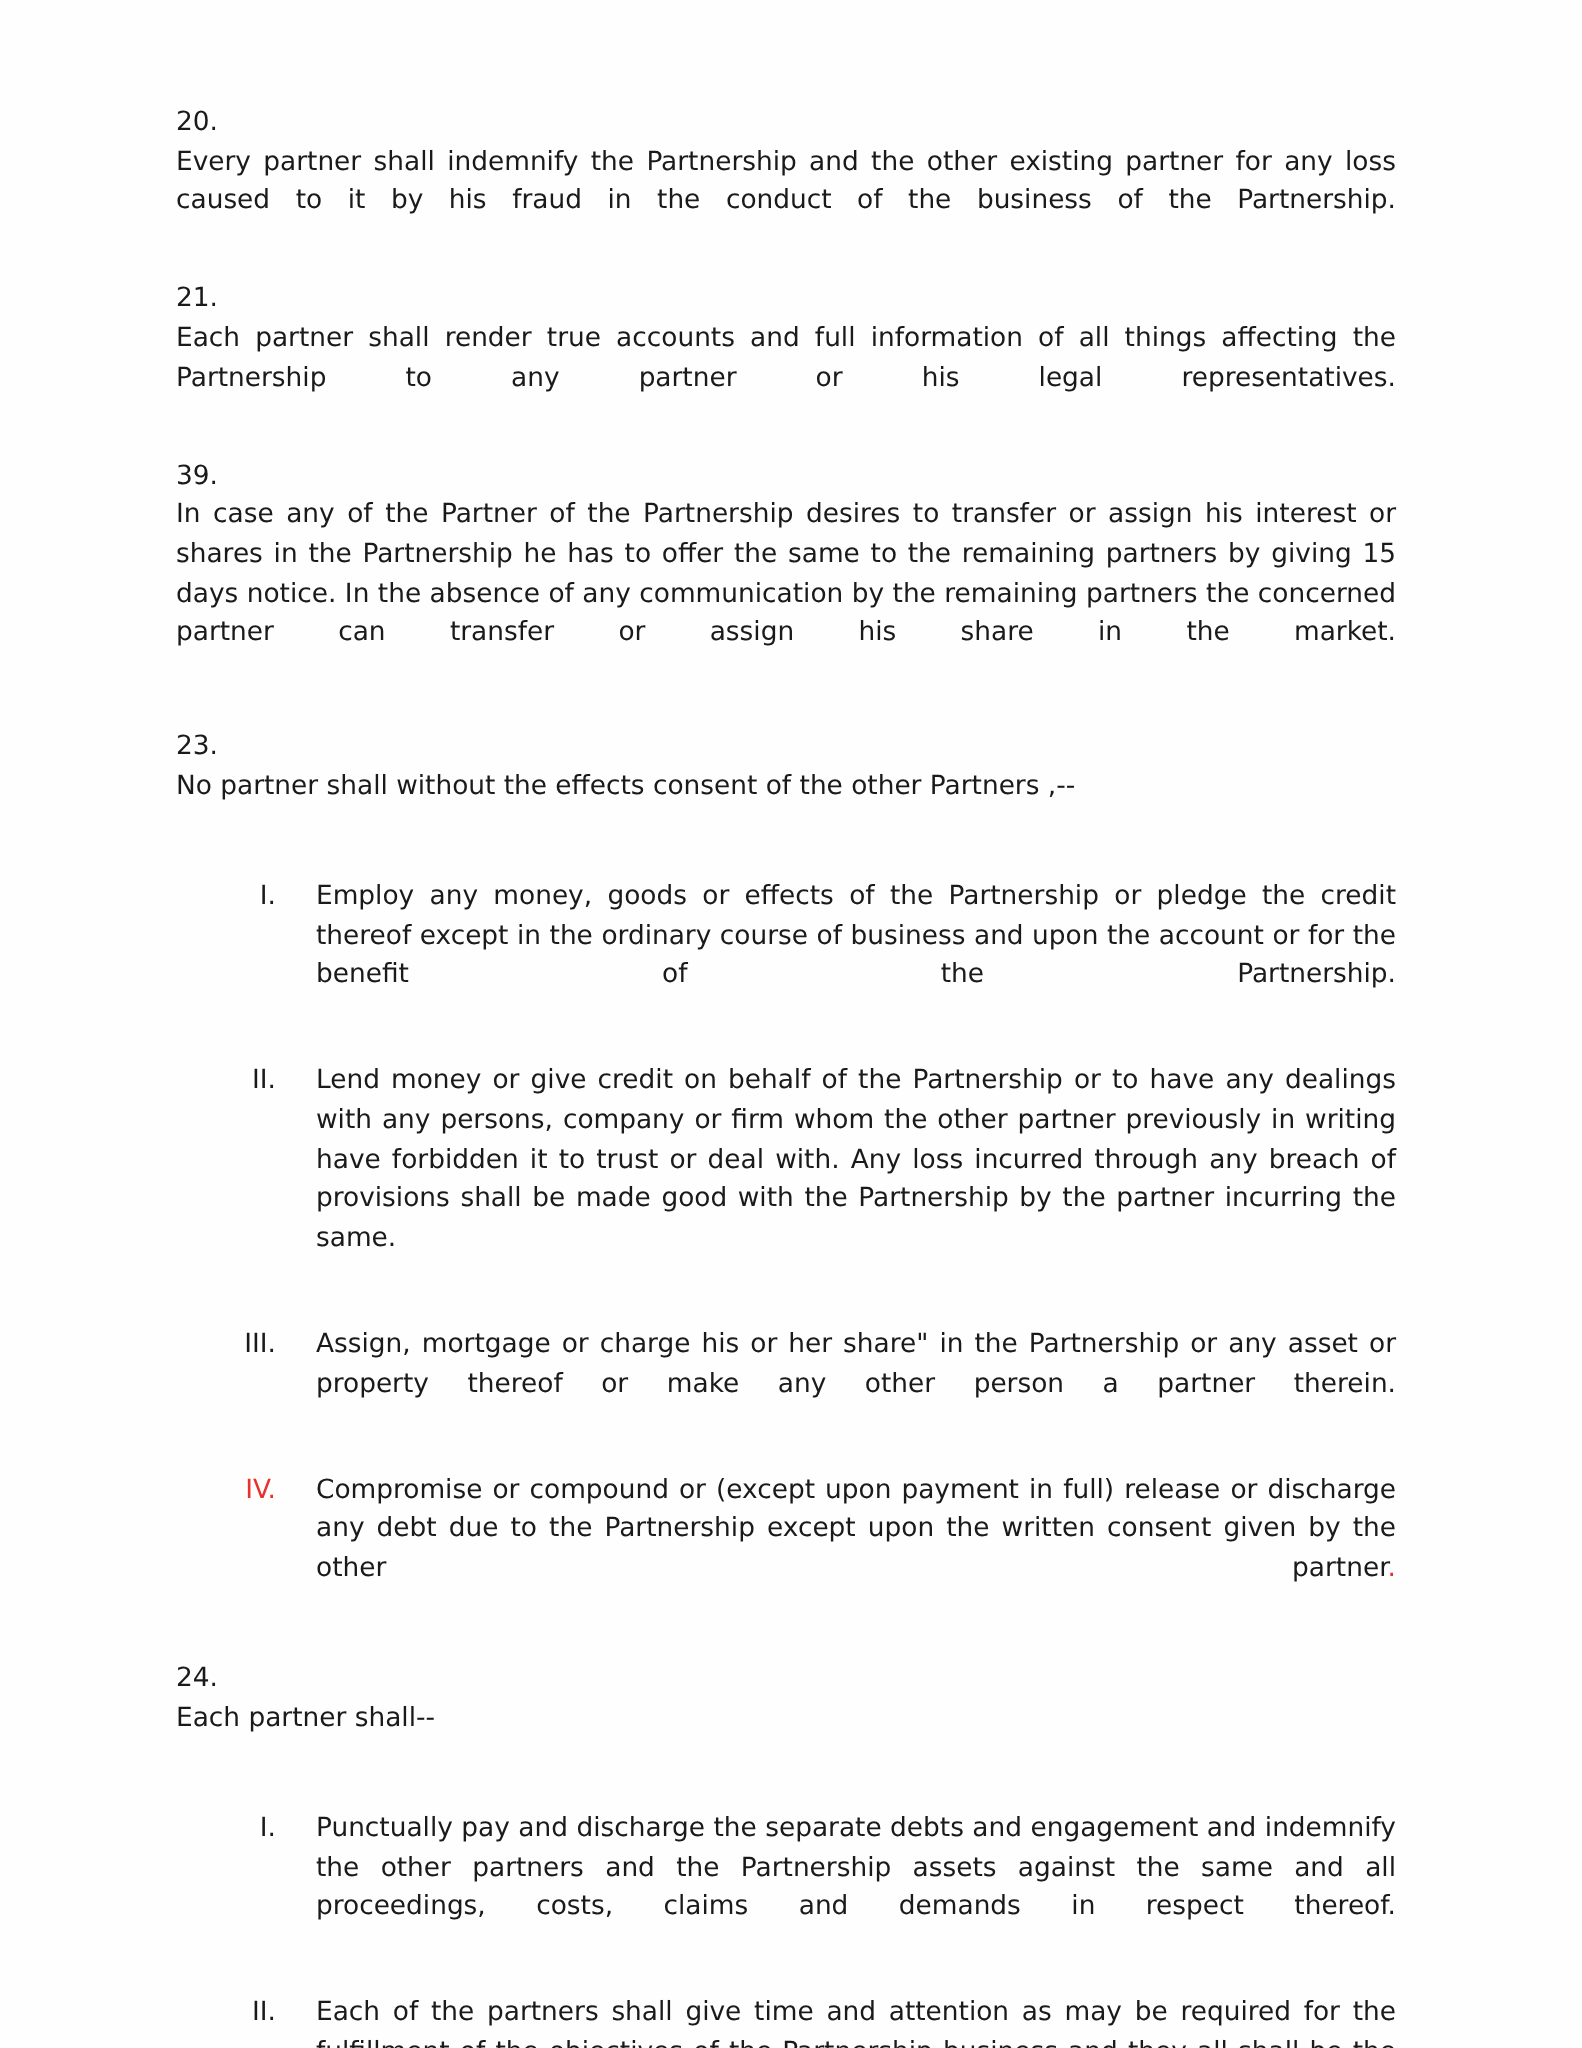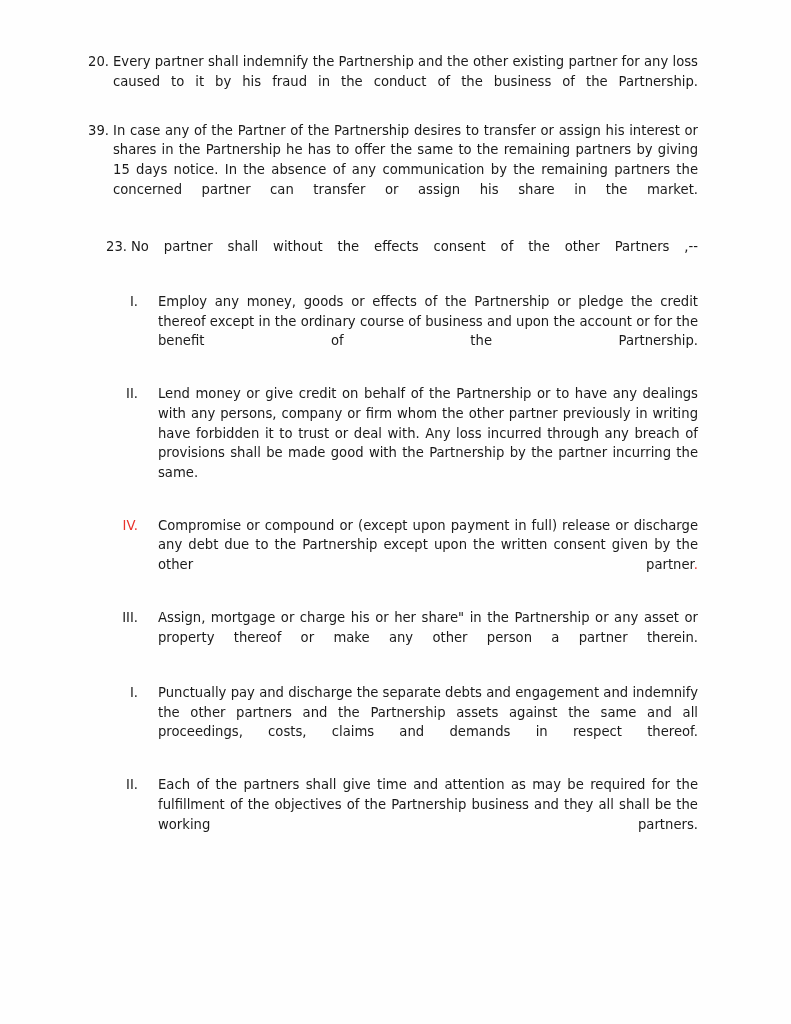--- a/index.html
+++ b/index.html
@@ -27,20 +27,21 @@
   }
 
   
   .num-item {
     display: flex;
     align-items: flex-start;
     text-align: justify;
     font-size: 13.2px;
     line-height: 19.6px;
     margin-bottom: 10px;
+    flex-direction: column;
   }
 
   .num-item .marker {
     flex: 0 0 auto;
     width: 25px;
     text-align: left;
     white-space: pre;
   }
 
   .num-item .body {
@@ -89,34 +90,38 @@
 
   .red-dot {
     color: #e8312b;
   }
 
   
   .sub-list {
     margin-top: 16px;
   }
 
-  .gap-before-23 { margin-top: 18px; margin-left: 18px; }
+  .gap-before-23 { margin-top: 18px; }
   .gap-before-24 { margin-top: 16px; }
 </style>
 </head>
 <body>
 
 <div class="page">
   <div class="content">
 
     <div class="num-item">
       <span class="marker">20.</span>
       <span class="body">Every partner shall indemnify the Partnership and the other existing partner for any loss caused to it by his fraud in the conduct of the business of the Partnership.</span>
     </div>
 
+    <div class="num-item">
+      <span class="marker">21.</span>
+      <span class="body">Each partner shall render true accounts and full information of all things affecting the Partnership to any partner or his legal representatives.</span>
+    </div>
 
     <div class="num-item">
       <span class="marker">39.</span>
       <span class="body">In case any of the Partner of the Partnership desires to transfer or assign his interest or shares in the Partnership he has to offer the same to the remaining partners by giving 15 days notice. In the absence of any communication by the remaining partners the concerned partner can transfer or assign his share in the market.</span>
     </div>
 
     <div class="num-item gap-before-23">
       <span class="marker">23.</span>
       <span class="body">No partner shall without the effects consent of the other Partners ,--</span>
     </div>
@@ -126,32 +131,36 @@
       <div class="rom-item">
         <span class="marker">I.</span>
         <span class="body">Employ any money, goods or effects of the Partnership or pledge the credit thereof except in the ordinary course of business and upon the account or for the benefit of the Partnership.</span>
       </div>
 
       <div class="rom-item">
         <span class="marker">II.</span>
         <span class="body"> Lend money or give credit on behalf of the Partnership or to have any dealings with any persons, company or firm whom the other partner previously in writing have forbidden it to trust or deal with. Any loss incurred through any breach of provisions shall be made good with the Partnership by the partner incurring the same.</span>
       </div>
 
+      <div class="rom-item">
+        <span class="marker">III.</span>
+        <span class="body">Assign, mortgage or charge his or her share" in the Partnership or any asset or property thereof or make any other person a partner therein.</span>
+      </div>
+
       <div class="rom-item red-marker">
         <span class="marker">IV.</span>
         <span class="body"><span>Compromise or compound or (except upon payment in full) release or discharge any debt due to the Partnership except upon the written consent given by the other partner</span><span class="red-dot">.</span></span>
       </div>
 
-      <div class="rom-item">
-        <span class="marker">III.</span>
-        <span class="body">Assign, mortgage or charge his or her share" in the Partnership or any asset or property thereof or make any other person a partner therein.</span>
-      </div>
-
     </div>
 
+    <div class="num-item gap-before-24">
+      <span class="marker">24.</span>
+      <span class="body">Each partner shall--</span>
+    </div>
 
     <div class="sub-list">
 
       <div class="rom-item">
         <span class="marker">I.</span>
         <span class="body">Punctually pay and discharge the separate debts and engagement and indemnify the other partners and the Partnership assets against the same and all proceedings, costs, claims and demands in respect thereof.</span>
       </div>
 
       <div class="rom-item">
         <span class="marker">II.</span>

